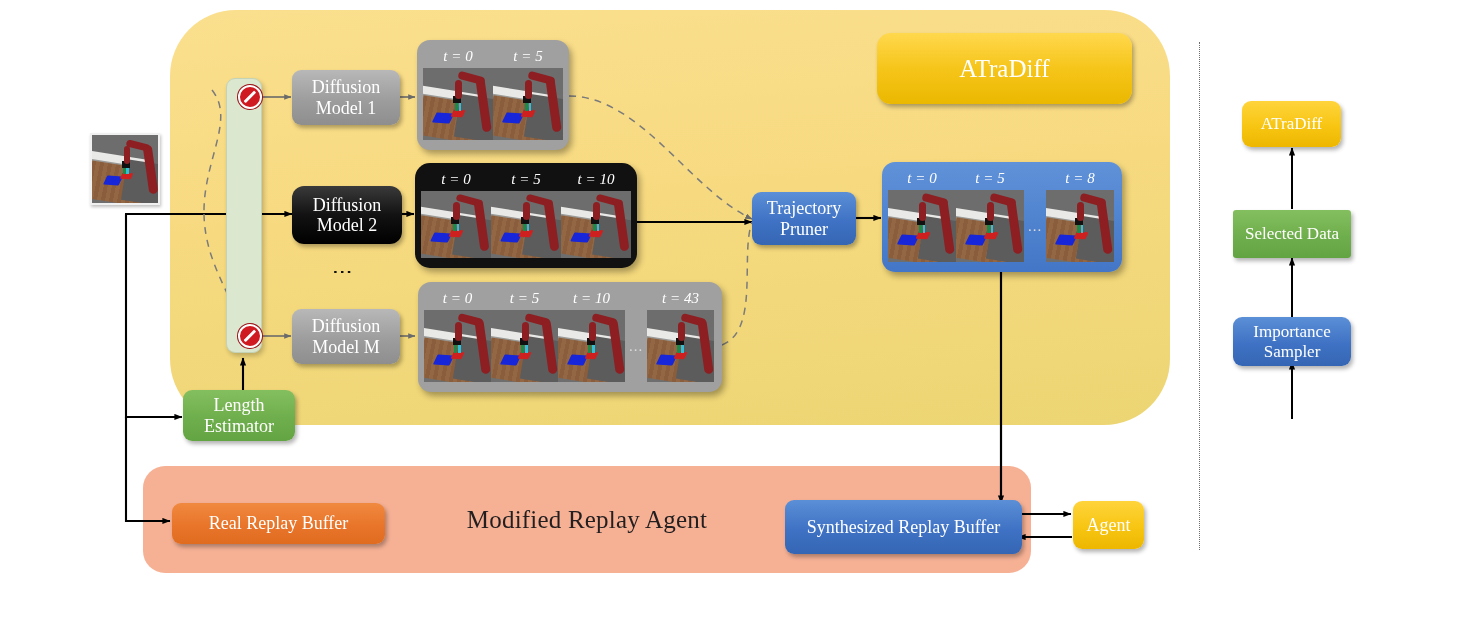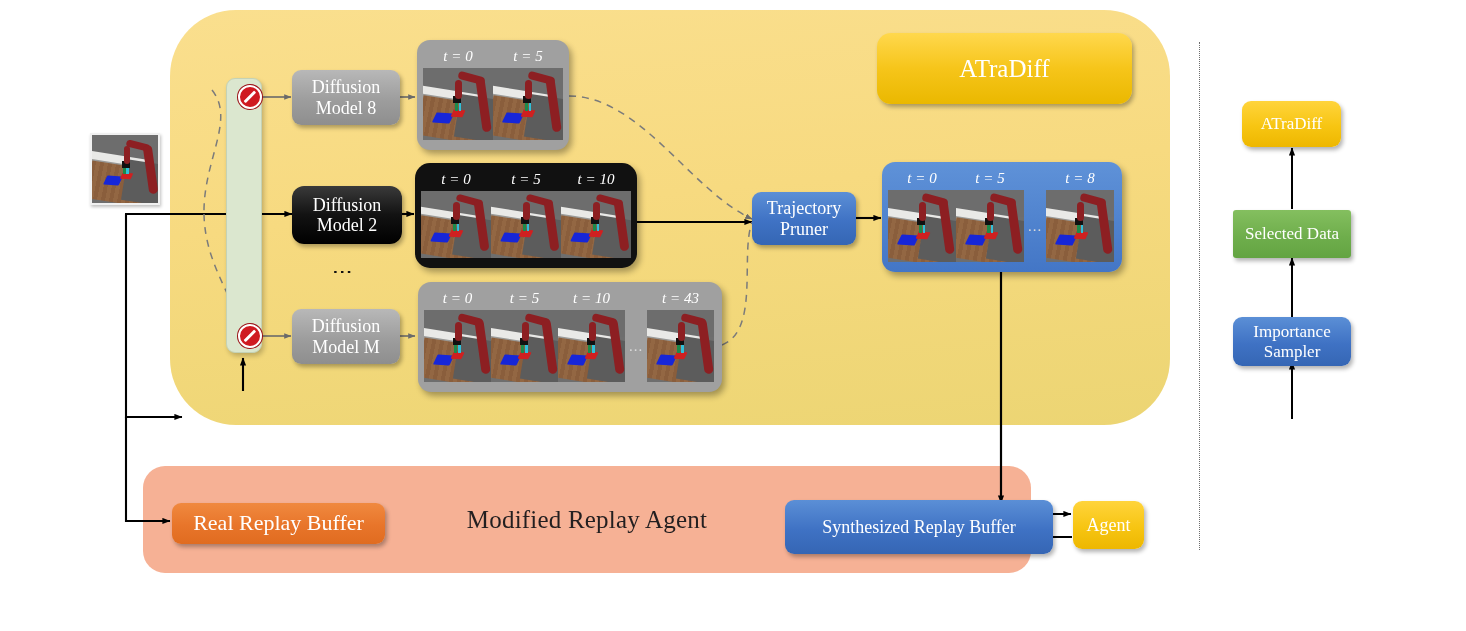--- a/index.html
+++ b/index.html
@@ -160,21 +160,21 @@
     <div class="a1" style="left:48%;top:16%;width:10%;height:26%;"></div>
     <div class="a2" style="left:52%;top:10%;width:36%;height:11%;transform:rotate(14deg);"></div>
     <div class="a3" style="left:82%;top:14%;width:13%;height:72%;transform:rotate(-8deg);"></div>
   </div>
 
   <div class="greenbar"></div>
   <div class="noentry" style="left:238px;top:85px;"></div>
   <div class="noentry" style="left:238px;top:324px;"></div>
 
   <div class="node n-gray" style="left:292px;top:70px;width:108px;height:55px;font-size:18px;">
-    <span>Diffusion Model 8</span>
+    <span>Diffusion Model 1</span>
   </div>
 
   <div class="node n-black" style="left:292px;top:186px;width:110px;height:58px;font-size:18px;">
     <span>Diffusion Model 2</span>
   </div>
 
   <div class="vdots" style="left:340px;top:262px;">⋮</div>
 
   <div class="node n-gray" style="left:292px;top:309px;width:108px;height:55px;font-size:18px;">
     <span>Diffusion Model M</span>
@@ -405,30 +405,33 @@
     </div>
 
   <div class="node n-blue" style="left:752px;top:192px;width:104px;height:53px;font-size:18px;align-items:center;">
     <span>Trajectory Pruner</span>
   </div>
 
   <div class="node n-gold" style="left:877px;top:33px;width:255px;height:71px;font-size:25px;border-radius:14px;">
     <span>ATraDiff</span>
   </div>
 
+  <div class="node n-green" style="left:183px;top:390px;width:112px;height:51px;font-size:18px;">
+    <span>Length Estimator</span>
+  </div>
 
   <div class="salmon-title">
     <span>Modified Replay Agent</span>
   </div>
 
-  <div class="node n-orange" style="left:172px;top:503px;width:213px;height:41px;font-size:22px;">
+  <div class="node n-orange" style="left:172px;top:503px;width:213px;height:41px;font-size:18px;">
     <span>Real Replay Buffer</span>
   </div>
 
-  <div class="node n-blue" style="left:785px;top:500px;width:268px;height:54px;font-size:18px;">
+  <div class="node n-blue" style="left:785px;top:500px;width:237px;height:54px;font-size:18px;">
     <span>Synthesized Replay Buffer</span>
   </div>
 
   <div class="node n-yellow" style="left:1073px;top:501px;width:71px;height:48px;font-size:18px;">
     <span>Agent</span>
   </div>
 
   <div class="dotsep"></div>
 
   <div class="node n-yellow" style="left:1242px;top:101px;width:99px;height:46px;font-size:17px;">

